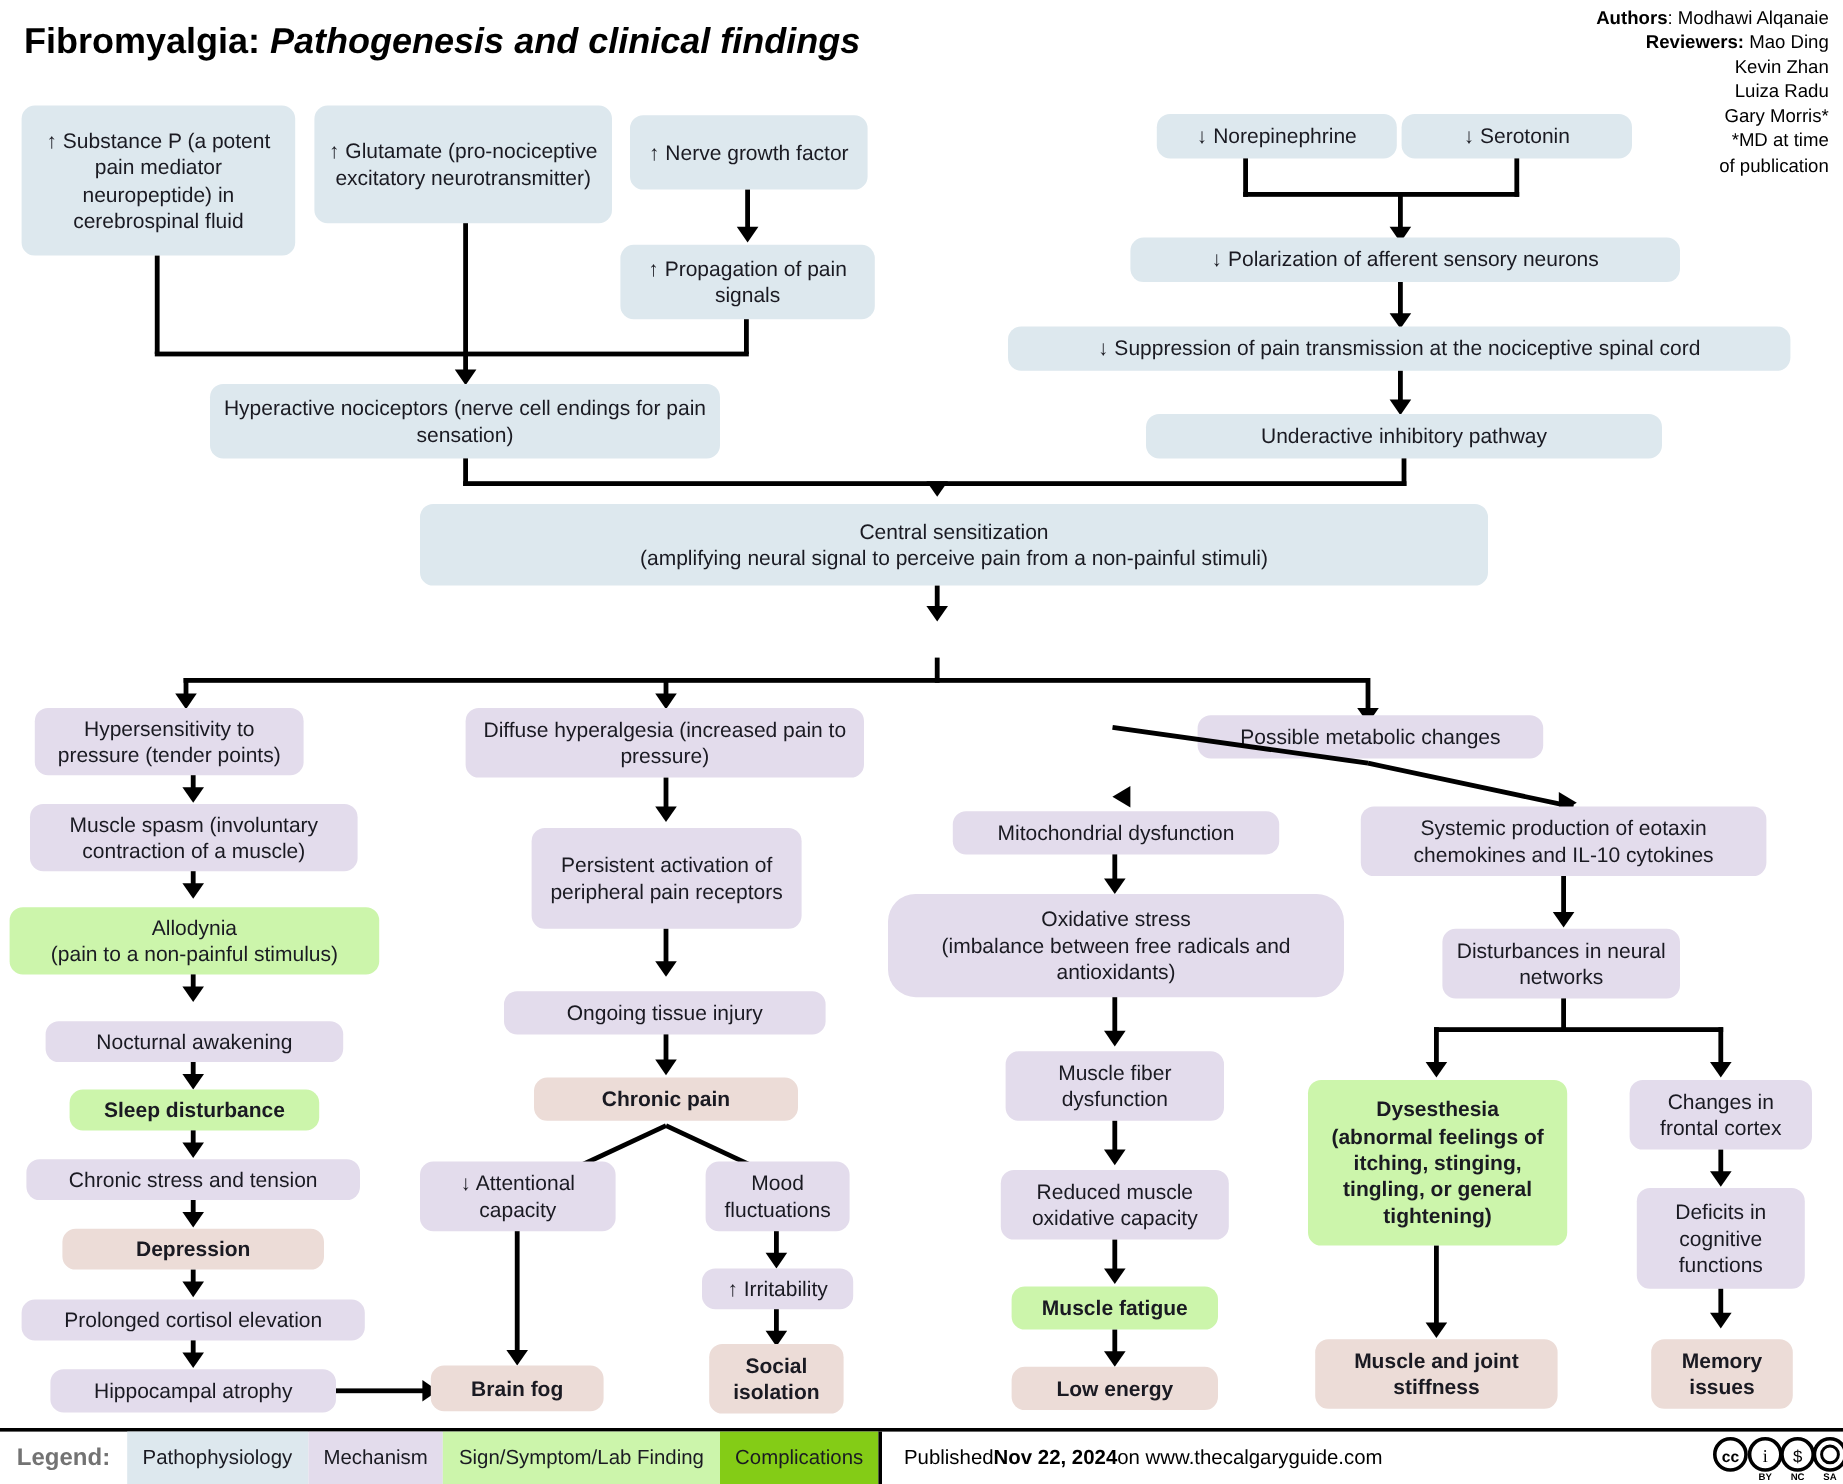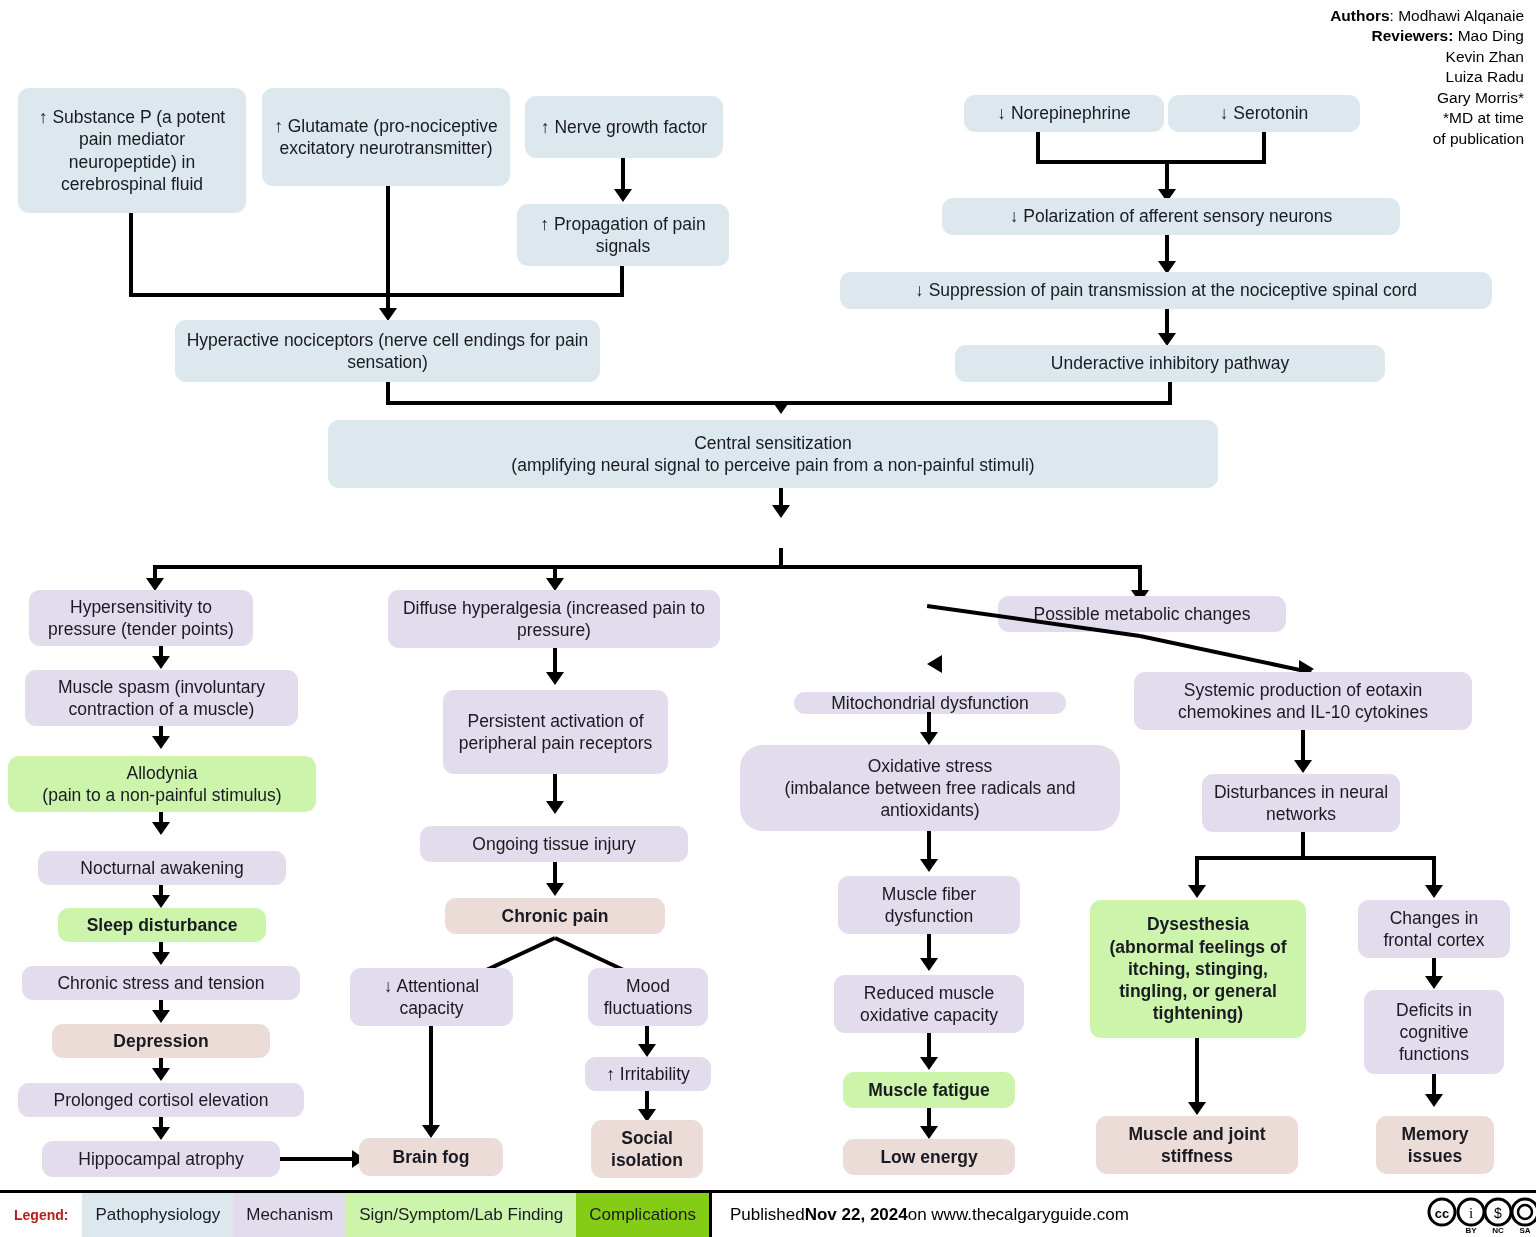--- a/index.html
+++ b/index.html
@@ -67,41 +67,45 @@
   }
 
   
   .footer {
     position: absolute; left: 0; bottom: 0; width: 1536px; height: 47px;
     border-top: 3px solid #000;
     display: flex; align-items: stretch;
   }
   .legend-label {
     display: flex; align-items: center; padding: 1px 14px;
-    font-size: 14px; font-weight: bold; color: #b91c1c;
+    font-size: 20px; font-weight: bold; color: #737373;
   }
   .legend-chip {
     display: flex; align-items: center; padding: 0 13px;
     font-size: 17px; color: #1a1a22; white-space: nowrap;
   }
   .sep { width: 3px; background: #000; margin: 0 0; }
   .pub {
     display: flex; align-items: center; padding: 0 18px;
     font-size: 17px; color: #000; white-space: nowrap;
   }
   .pub b { font-weight: bold; }
   .cc {
     display: flex; align-items: center; margin-left: auto; padding-right: 0;
   }
 </style>
 </head>
 <body>
 
 <div id="stage">
 
+  <div class="title">
+    <span>Fibromyalgia:</span>
+    <em>Pathogenesis and clinical findings</em>
+  </div>
 
   <div class="authors">
     <div><b>Authors</b><span>: Modhawi Alqanaie</span></div>
     <div><b>Reviewers:</b><span> Mao Ding</span></div>
     <div>Kevin Zhan</div>
     <div>Luiza Radu</div>
     <div>Gary Morris*</div>
     <div>*MD at time</div>
     <div>of publication</div>
   </div>
@@ -147,21 +151,21 @@
   <div class="ln vl" style="left:1165px; top:309px; height:29px;"></div>
   <div class="arw" style="left:1158px; top:333px;"></div>
 
   <div class="node blue" style="left:955px; top:345px; width:430px; height:37px;">Underactive inhibitory pathway</div>
 
   <div class="ln vl" style="left:386px; top:382px; height:23px;"></div>
   <div class="ln vl" style="left:1168px; top:382px; height:23px;"></div>
   <div class="ln hl" style="left:386px; top:401px; width:786px;"></div>
   <div class="arw" style="left:772px; top:401px;"></div>
 
-  <div class="node blue" style="left:328px; top:420px; width:890px; height:68px; white-space:pre-line;">Central sensitization
+  <div class="node blue" style="left:350px; top:420px; width:890px; height:68px; white-space:pre-line;">Central sensitization
 (amplifying neural signal to perceive pain from a non-painful stimuli)</div>
 
   <div class="ln vl" style="left:779px; top:488px; height:21px;"></div>
   <div class="arw" style="left:772px; top:505px;"></div>
 
 
   <div class="ln vl" style="left:779px; top:548px; height:21px;"></div>
   <div class="ln hl" style="left:153px; top:565px; width:988px;"></div>
   <div class="ln vl" style="left:153px; top:565px; height:17px;"></div>
   <div class="arw" style="left:146px; top:578px;"></div>
@@ -242,21 +246,21 @@
 
   <div class="node pink bold" style="left:359px; top:1138px; width:144px; height:38px;">Brain fog</div>
 
   <div class="node purple" style="left:998px; top:596px; width:288px; height:36px;">Possible metabolic changes</div>
 
   <div class="diag" style="left:1140px; top:634px; width:215px; transform: rotate(188deg);"></div>
   <div class="diag-head" style="left:927px; top:655px; border-right:15px solid #000;"></div>
   <div class="diag" style="left:1140px; top:634px; width:175px; transform: rotate(12deg);"></div>
   <div class="diag-head" style="left:1299px; top:660px; border-left:15px solid #000;"></div>
 
-  <div class="node purple" style="left:794px; top:692px; width:272px; height:22px;">Mitochondrial dysfunction</div>
+  <div class="node purple" style="left:794px; top:676px; width:272px; height:36px;">Mitochondrial dysfunction</div>
   <div class="ln vl" style="left:927px; top:712px; height:24px;"></div>
   <div class="arw" style="left:920px; top:732px;"></div>
 
   <div class="node purple" style="left:740px; top:745px; width:380px; height:86px; white-space:pre-line;border-radius:23px;">Oxidative stress
 (imbalance between free radicals and antioxidants)</div>
   <div class="ln vl" style="left:927px; top:831px; height:32px;"></div>
   <div class="arw" style="left:920px; top:859px;"></div>
 
   <div class="node purple" style="left:838px; top:876px; width:182px; height:58px;">Muscle fiber dysfunction</div>
   <div class="ln vl" style="left:927px; top:934px; height:28px;"></div>

